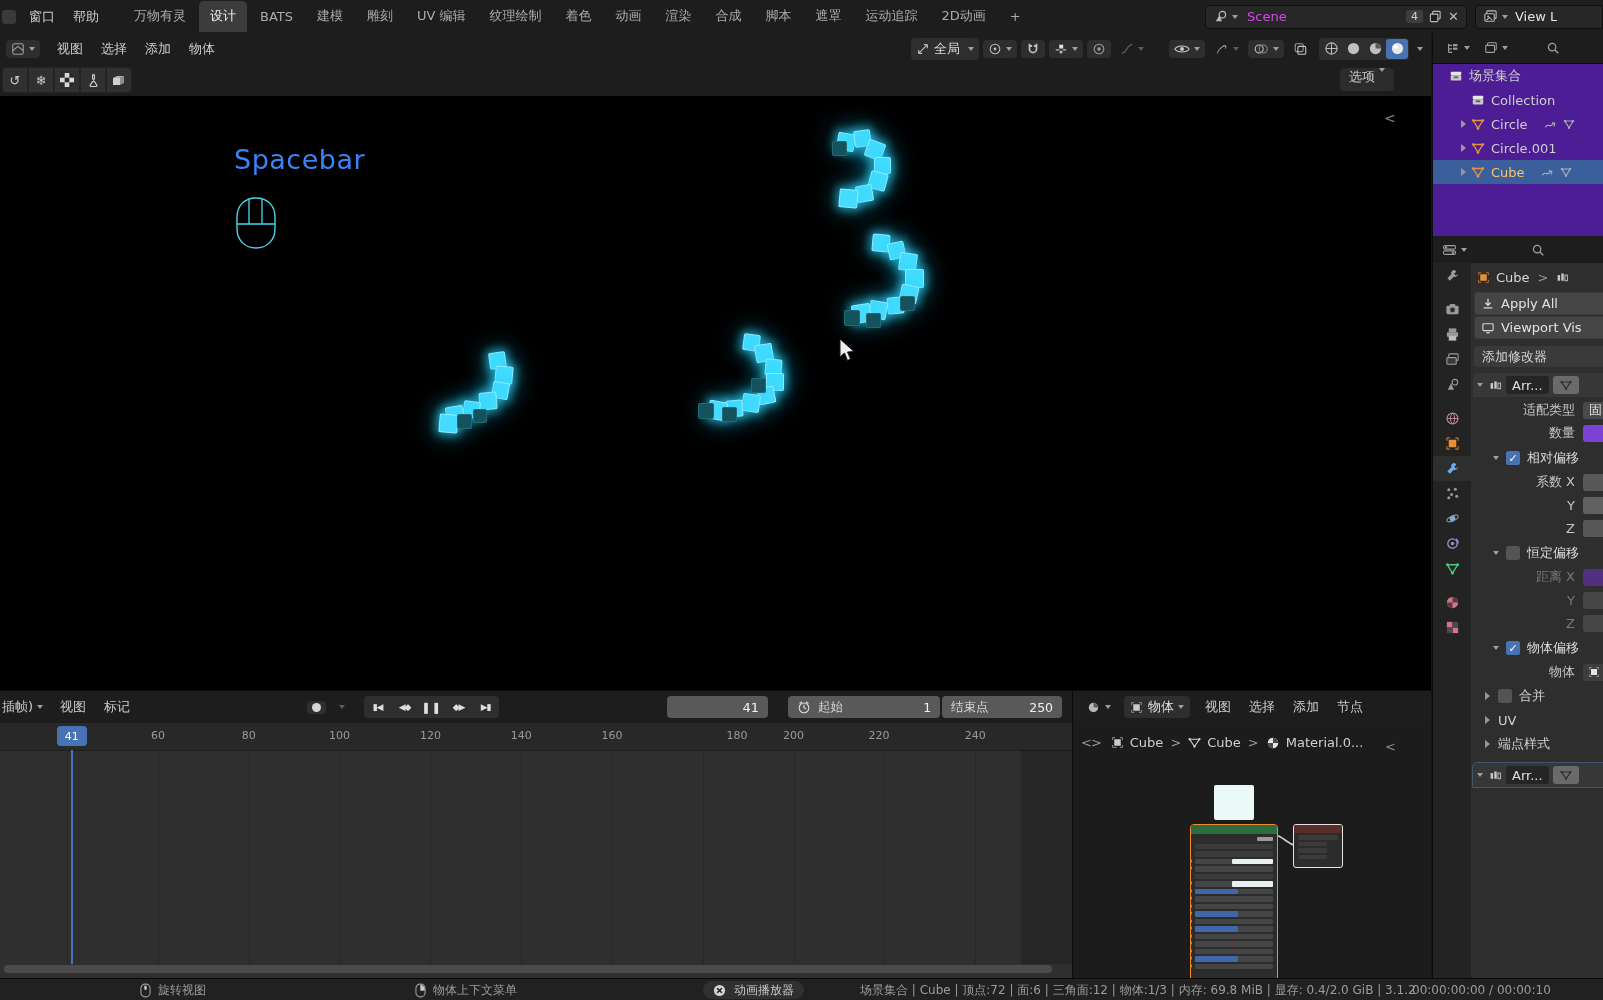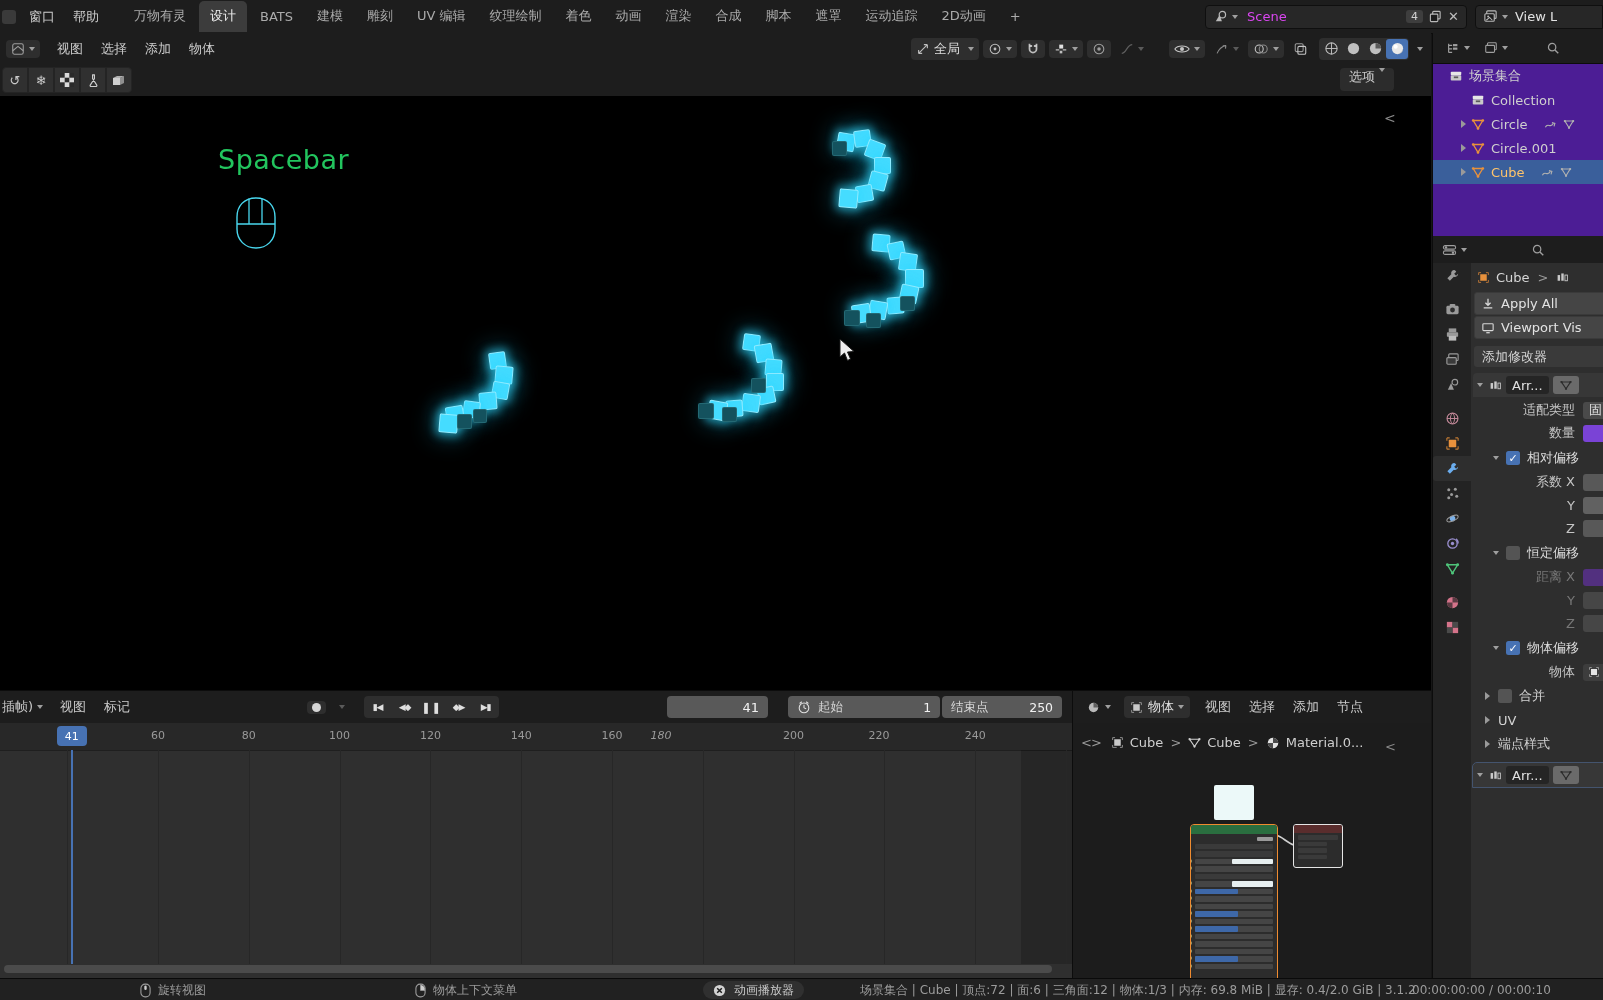--- a/index.html
+++ b/index.html
@@ -26,21 +26,21 @@
   .spheres{display:flex;background:#2e2e2e;border-radius:4px;padding:1px}
   .sphere{width:22px;height:20px;display:flex;align-items:center;justify-content:center;border-radius:3px}
   .sphere.active{background:#4772b3}
   
   #toolstrip{left:0;top:64px;width:1431px;height:32px;background:#1d1d1d;display:flex;align-items:center}
   .tsb{width:24px;height:24px;background:#303030;border:1px solid #242424;display:flex;align-items:center;justify-content:center;color:#c9c9c9;font-size:13px}
   .tsb:first-child{border-radius:4px 0 0 4px}
   #options-btn{position:absolute;left:1340px;top:4px;background:#2c2c2c;border-radius:4px;height:23px;display:flex;align-items:flex-start;padding:0 9px;color:#c9c9c9}
   
   #viewport{left:0;top:96px;width:1431px;height:594px;background:#000;overflow:hidden}
-  #spacebar-label{position:absolute;left:218px;top:48px;font-size:27px;color:#22c55e;letter-spacing:.5px}
+  #spacebar-label{position:absolute;left:234px;top:48px;font-size:27px;color:#3b82f6;letter-spacing:.5px}
   .cube{position:absolute;background:#45dcff;border-radius:2px;border:1px solid rgba(210,250,255,.55);
         box-shadow:0 0 9px 3px rgba(47,216,255,.55),0 0 22px 7px rgba(47,216,255,.22)}
   .cube.dim{background:#14525e;border-color:rgba(60,140,150,.4);box-shadow:none}
   #vp-toggle{position:absolute;left:1384px;top:14px;color:#8b8b8b;font-size:14px}
   
   #timeline{left:0;top:690px;width:1072px;height:288px;background:#2f2f2f;border-top:1px solid #0c0c0c;border-right:1px solid #0c0c0c}
   #tl-header{position:absolute;left:0;top:0;width:100%;height:32px;background:#1d1d1d;display:flex;align-items:center}
   #tl-ruler{position:absolute;left:0;top:32px;width:100%;height:27px;background:#282828;border-bottom:1px solid #1f1f1f}
   .tick{position:absolute;top:6px;font-size:11px;color:#9a9a9a;transform:translateX(-50%)}
   #frame-badge{position:absolute;top:3px;width:30px;height:20px;background:#4772b3;border-radius:4px;color:#fff;font-size:11px;display:flex;align-items:center;justify-content:center;transform:translateX(-50%)}
@@ -415,21 +415,21 @@
       </span>
     </div>
     <div id="tl-ruler">
       <div id="frame-badge" style="left: 71.74px;">41</div>
     <div class="tick" style="left: 158px;">60</div>
         <div class="tick" style="left: 248.8px;">80</div>
         <div class="tick" style="left: 339.6px;">100</div>
         <div class="tick" style="left: 430.4px;">120</div>
         <div class="tick" style="left: 521.2px;">140</div>
         <div class="tick" style="left: 612px;">160</div>
-        <div class="tick" style="left: 661px; font-style: italic;">180</div>
+        <div class="tick" style="left: 737px;">180</div>
         <div class="tick" style="left: 793.6px;">200</div>
         <div class="tick" style="left: 879px;">220</div>
         <div class="tick" style="left: 975.2px;">240</div>
       </div>
     <div id="tl-tracks">
       <div id="endshade" style="width: 51.4px;"></div>
       <div id="playhead" style="left: 70.74px;"></div>
     <div class="gridline" style="left: 67px;"></div>
         <div class="gridline" style="left: 158px;"></div>
         <div class="gridline" style="left: 249px;"></div>

